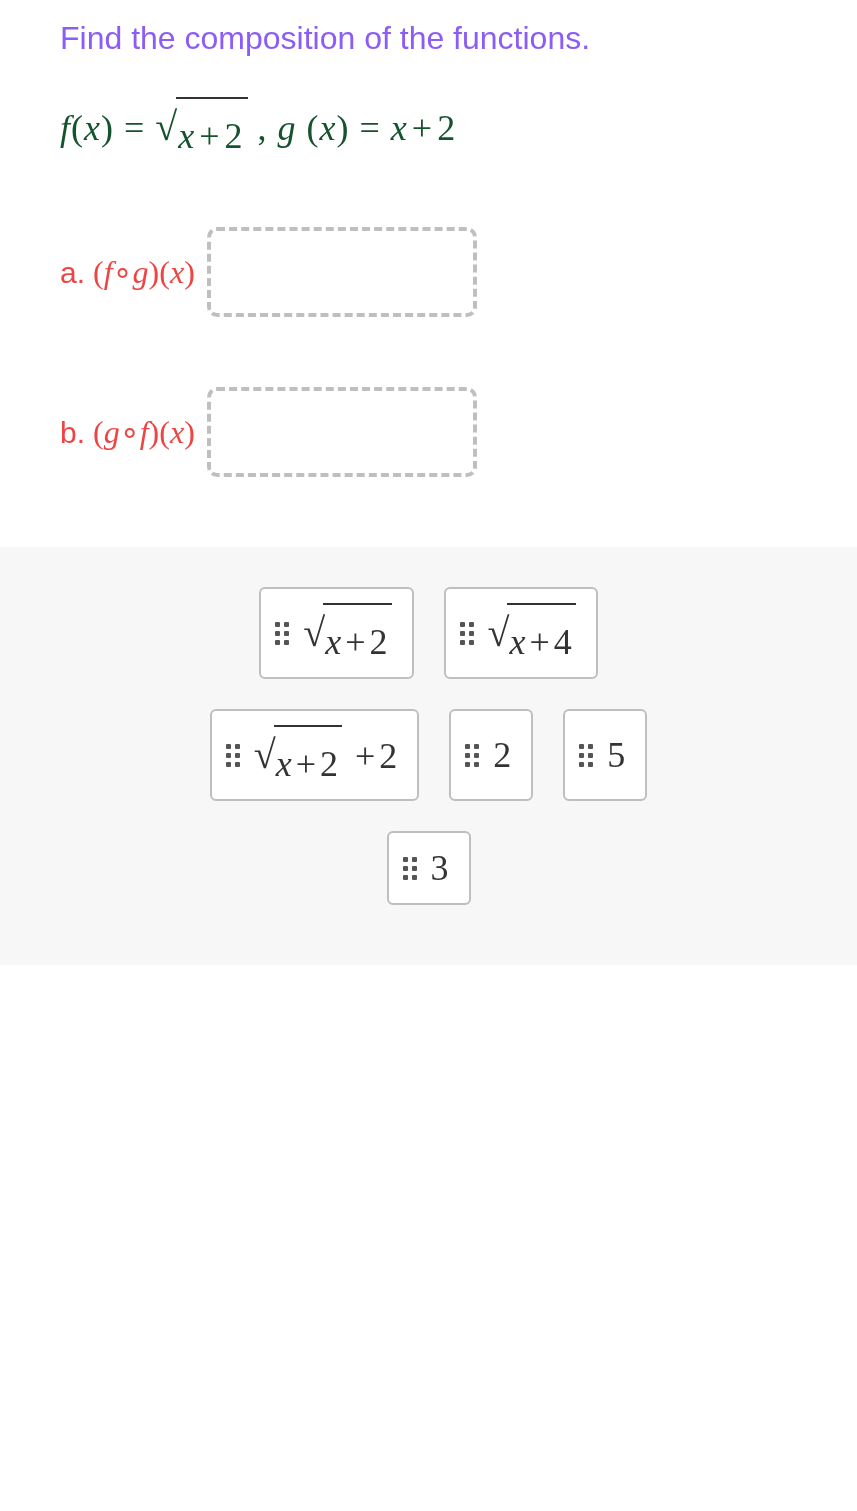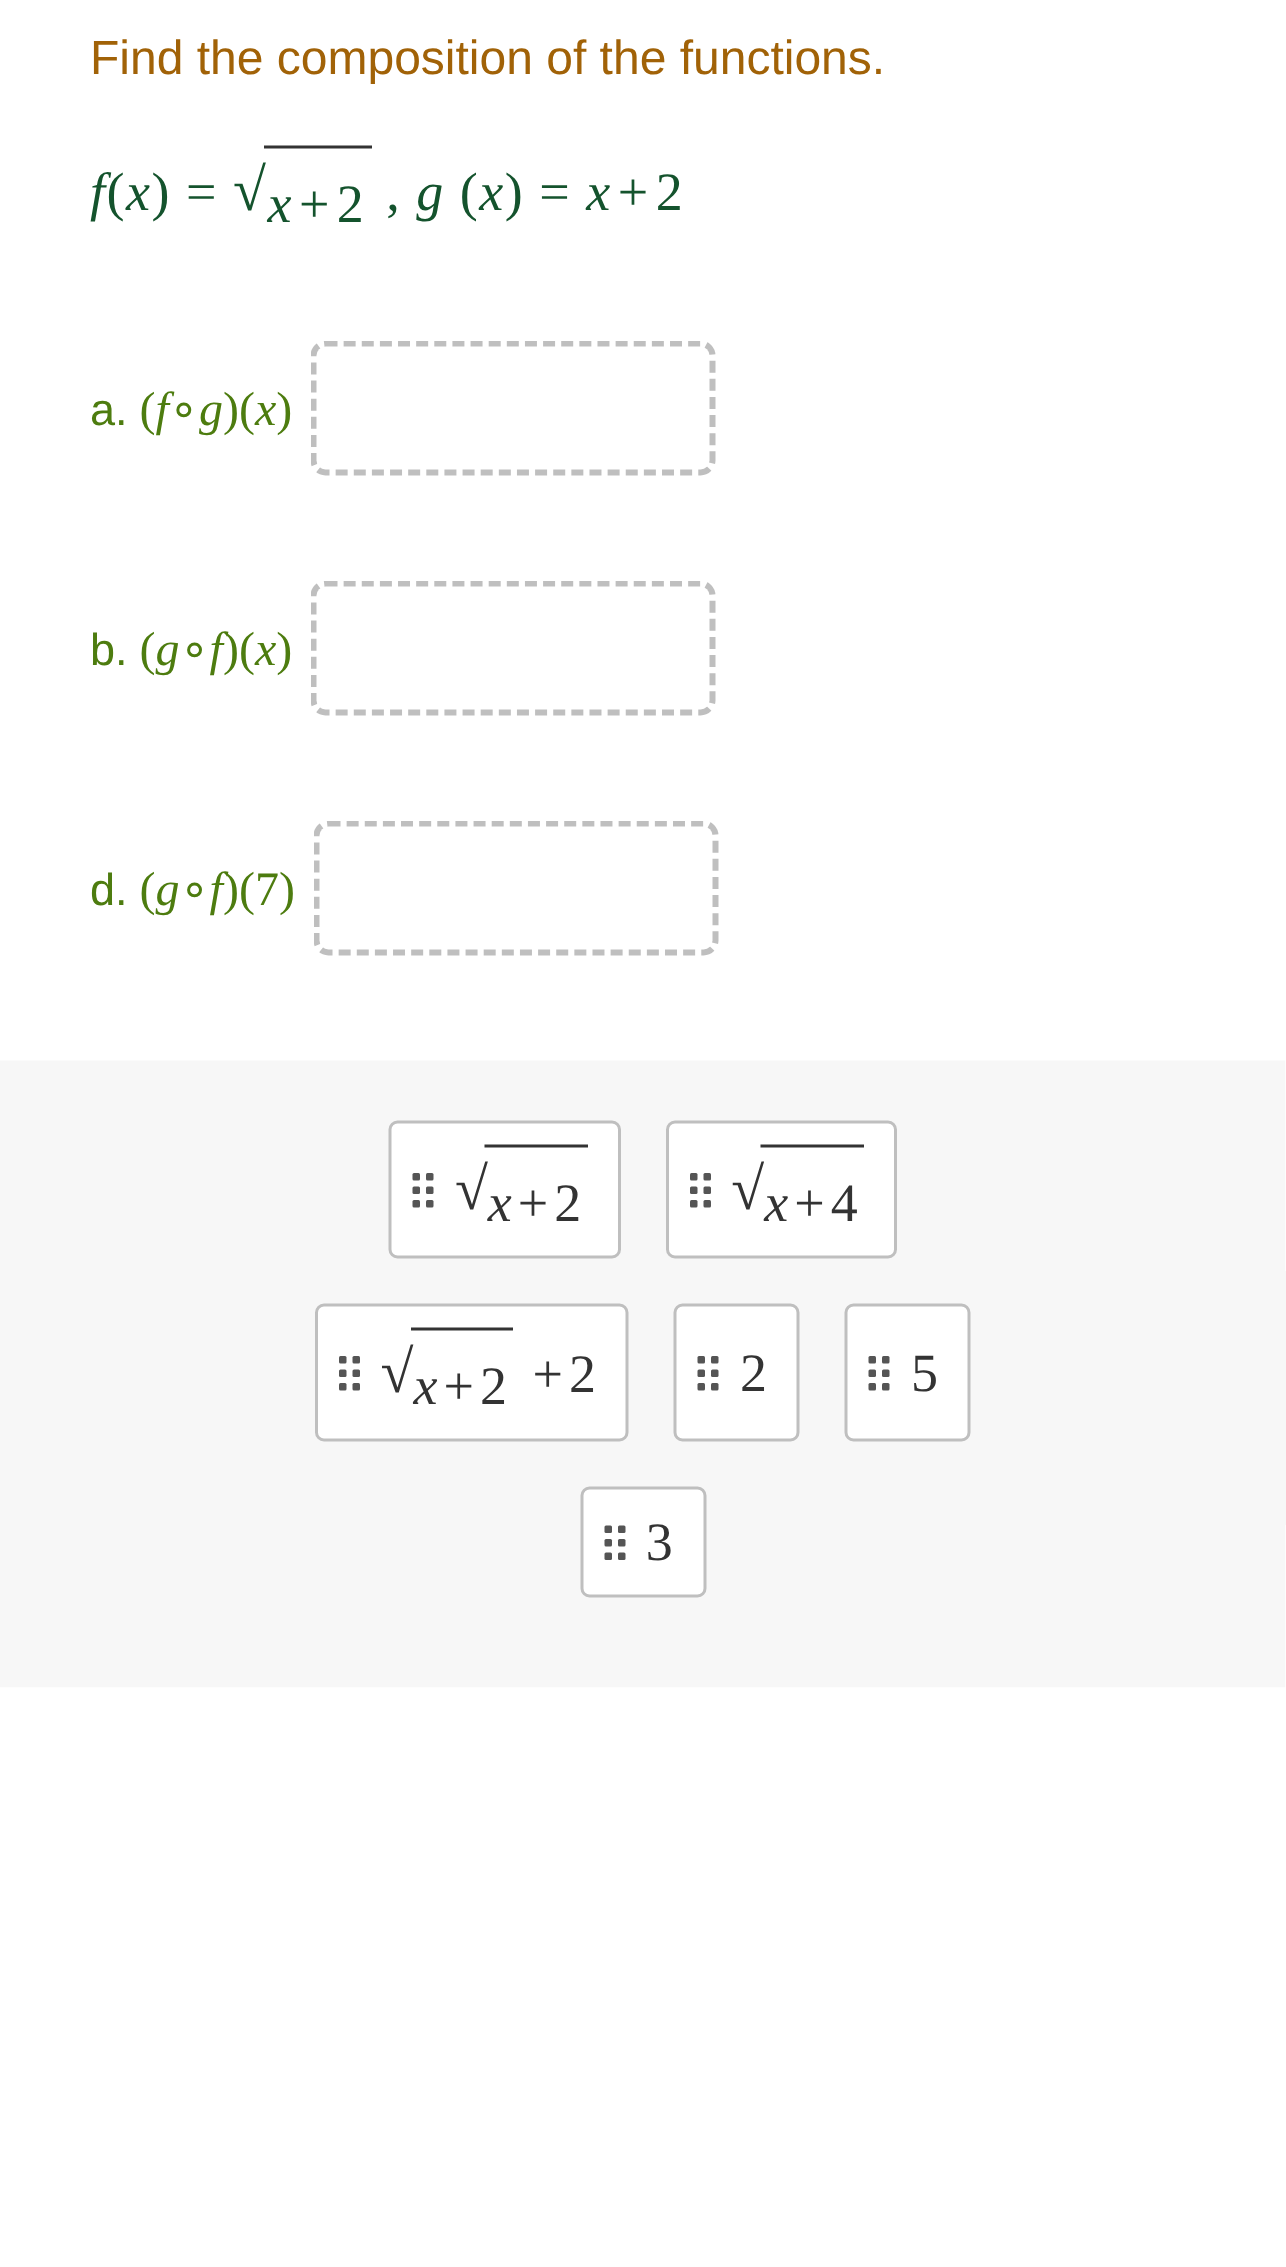--- a/index.html
+++ b/index.html
@@ -8,39 +8,39 @@
     padding: 0;
     font-family: Arial, Helvetica, sans-serif;
     background: #ffffff;
     width: 857px;
   }
   .page {
     padding: 20px 60px 0 60px;
   }
   .instruction {
     font-size: 32px;
-    color: #a16207;
+    color: #8b5cf6;
     margin-bottom: 40px;
   }
   .functions {
     font-size: 36px;
     font-family: 'Times New Roman', serif;
     font-style: italic;
     color: #14532d;
     margin-bottom: 70px;
     letter-spacing: 1px;
   }
   .question-row {
     display: flex;
     align-items: center;
     margin-bottom: 70px;
   }
   .question-label {
     font-size: 32px;
-    color: #4d7c0f;
+    color: #ef4444;
     font-family: 'Times New Roman', serif;
     margin-right: 12px;
     white-space: nowrap;
   }
   .question-label .lett {
     font-family: Arial, sans-serif;
     font-size: 30px;
   }
   .question-label .fn {
     font-style: italic;
@@ -136,27 +136,20 @@
 
   <div class="question-row">
     <div class="question-label">
       <span class="lett">b.</span>
       <span class="nsty"> (</span><span class="fn">g</span><span class="nsty">∘</span><span class="fn">f</span><span class="nsty">)(</span><span class="fn">x</span><span class="nsty">)</span>
     </div>
     <div class="dropzone"></div>
   </div>
 
 
-  <div class="question-row">
-    <div class="question-label">
-      <span class="lett">d.</span>
-      <span class="nsty"> (</span><span class="fn">g</span><span class="nsty">∘</span><span class="fn">f</span><span class="nsty">)(7)</span>
-    </div>
-    <div class="dropzone"></div>
-  </div>
 </div>
 
 <div class="answer-area">
 
   <div class="answer-row">
     <div class="tile">
       <div class="grip">
           <span></span>
           <span></span>
           <span></span>

